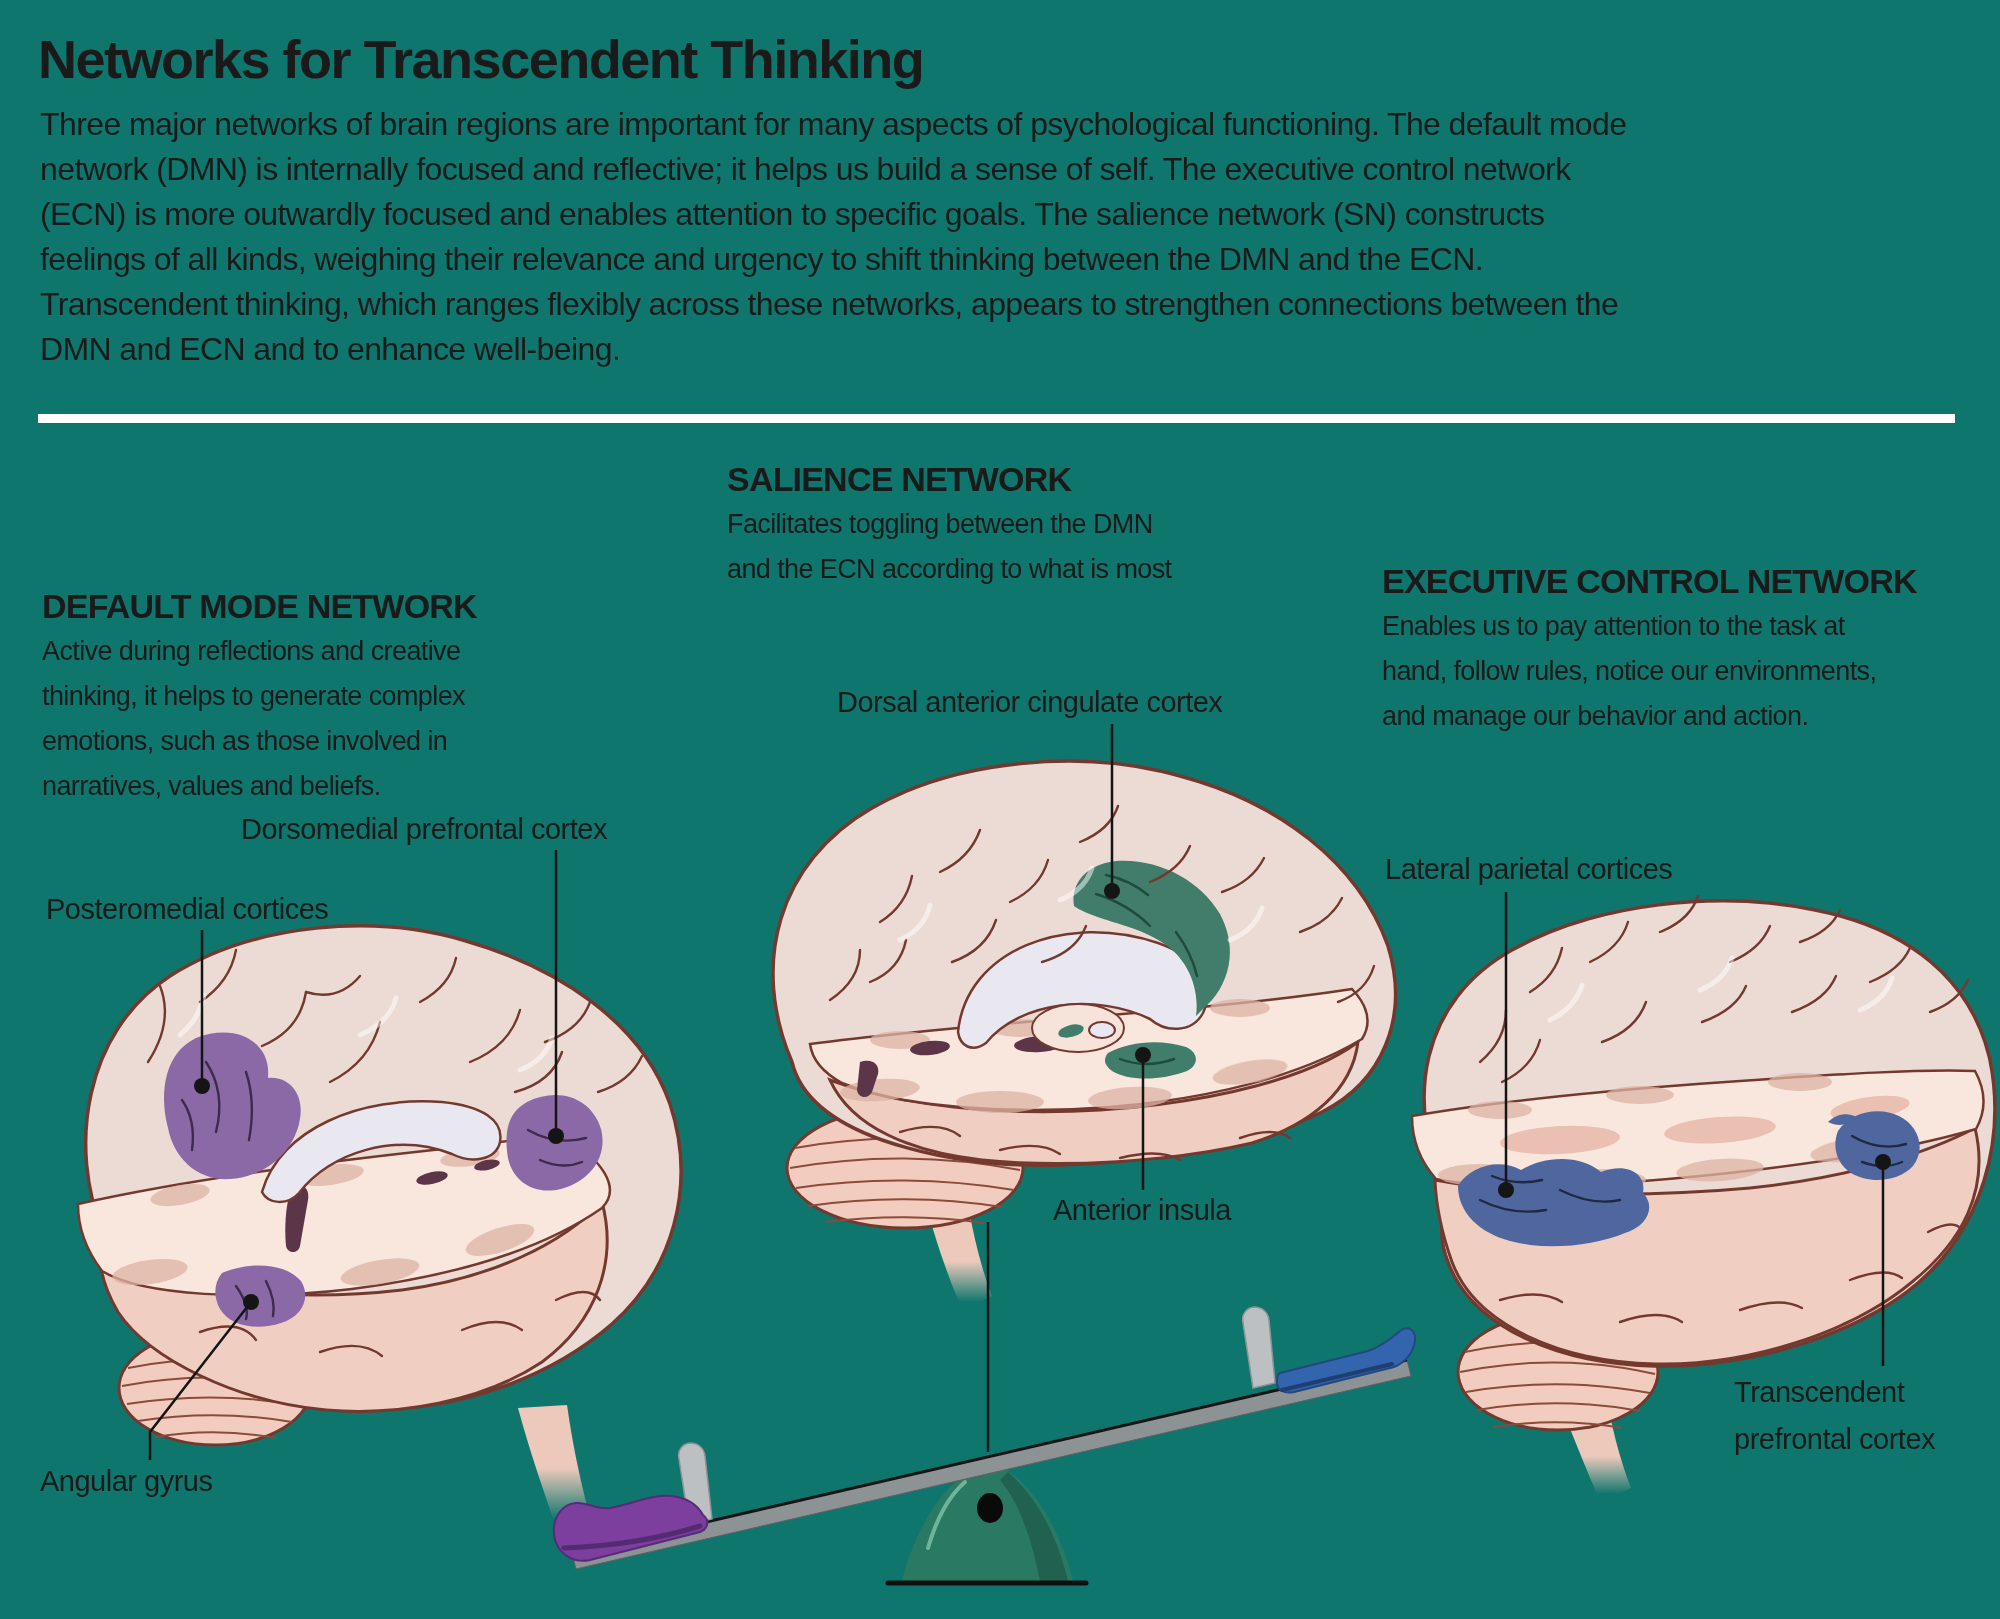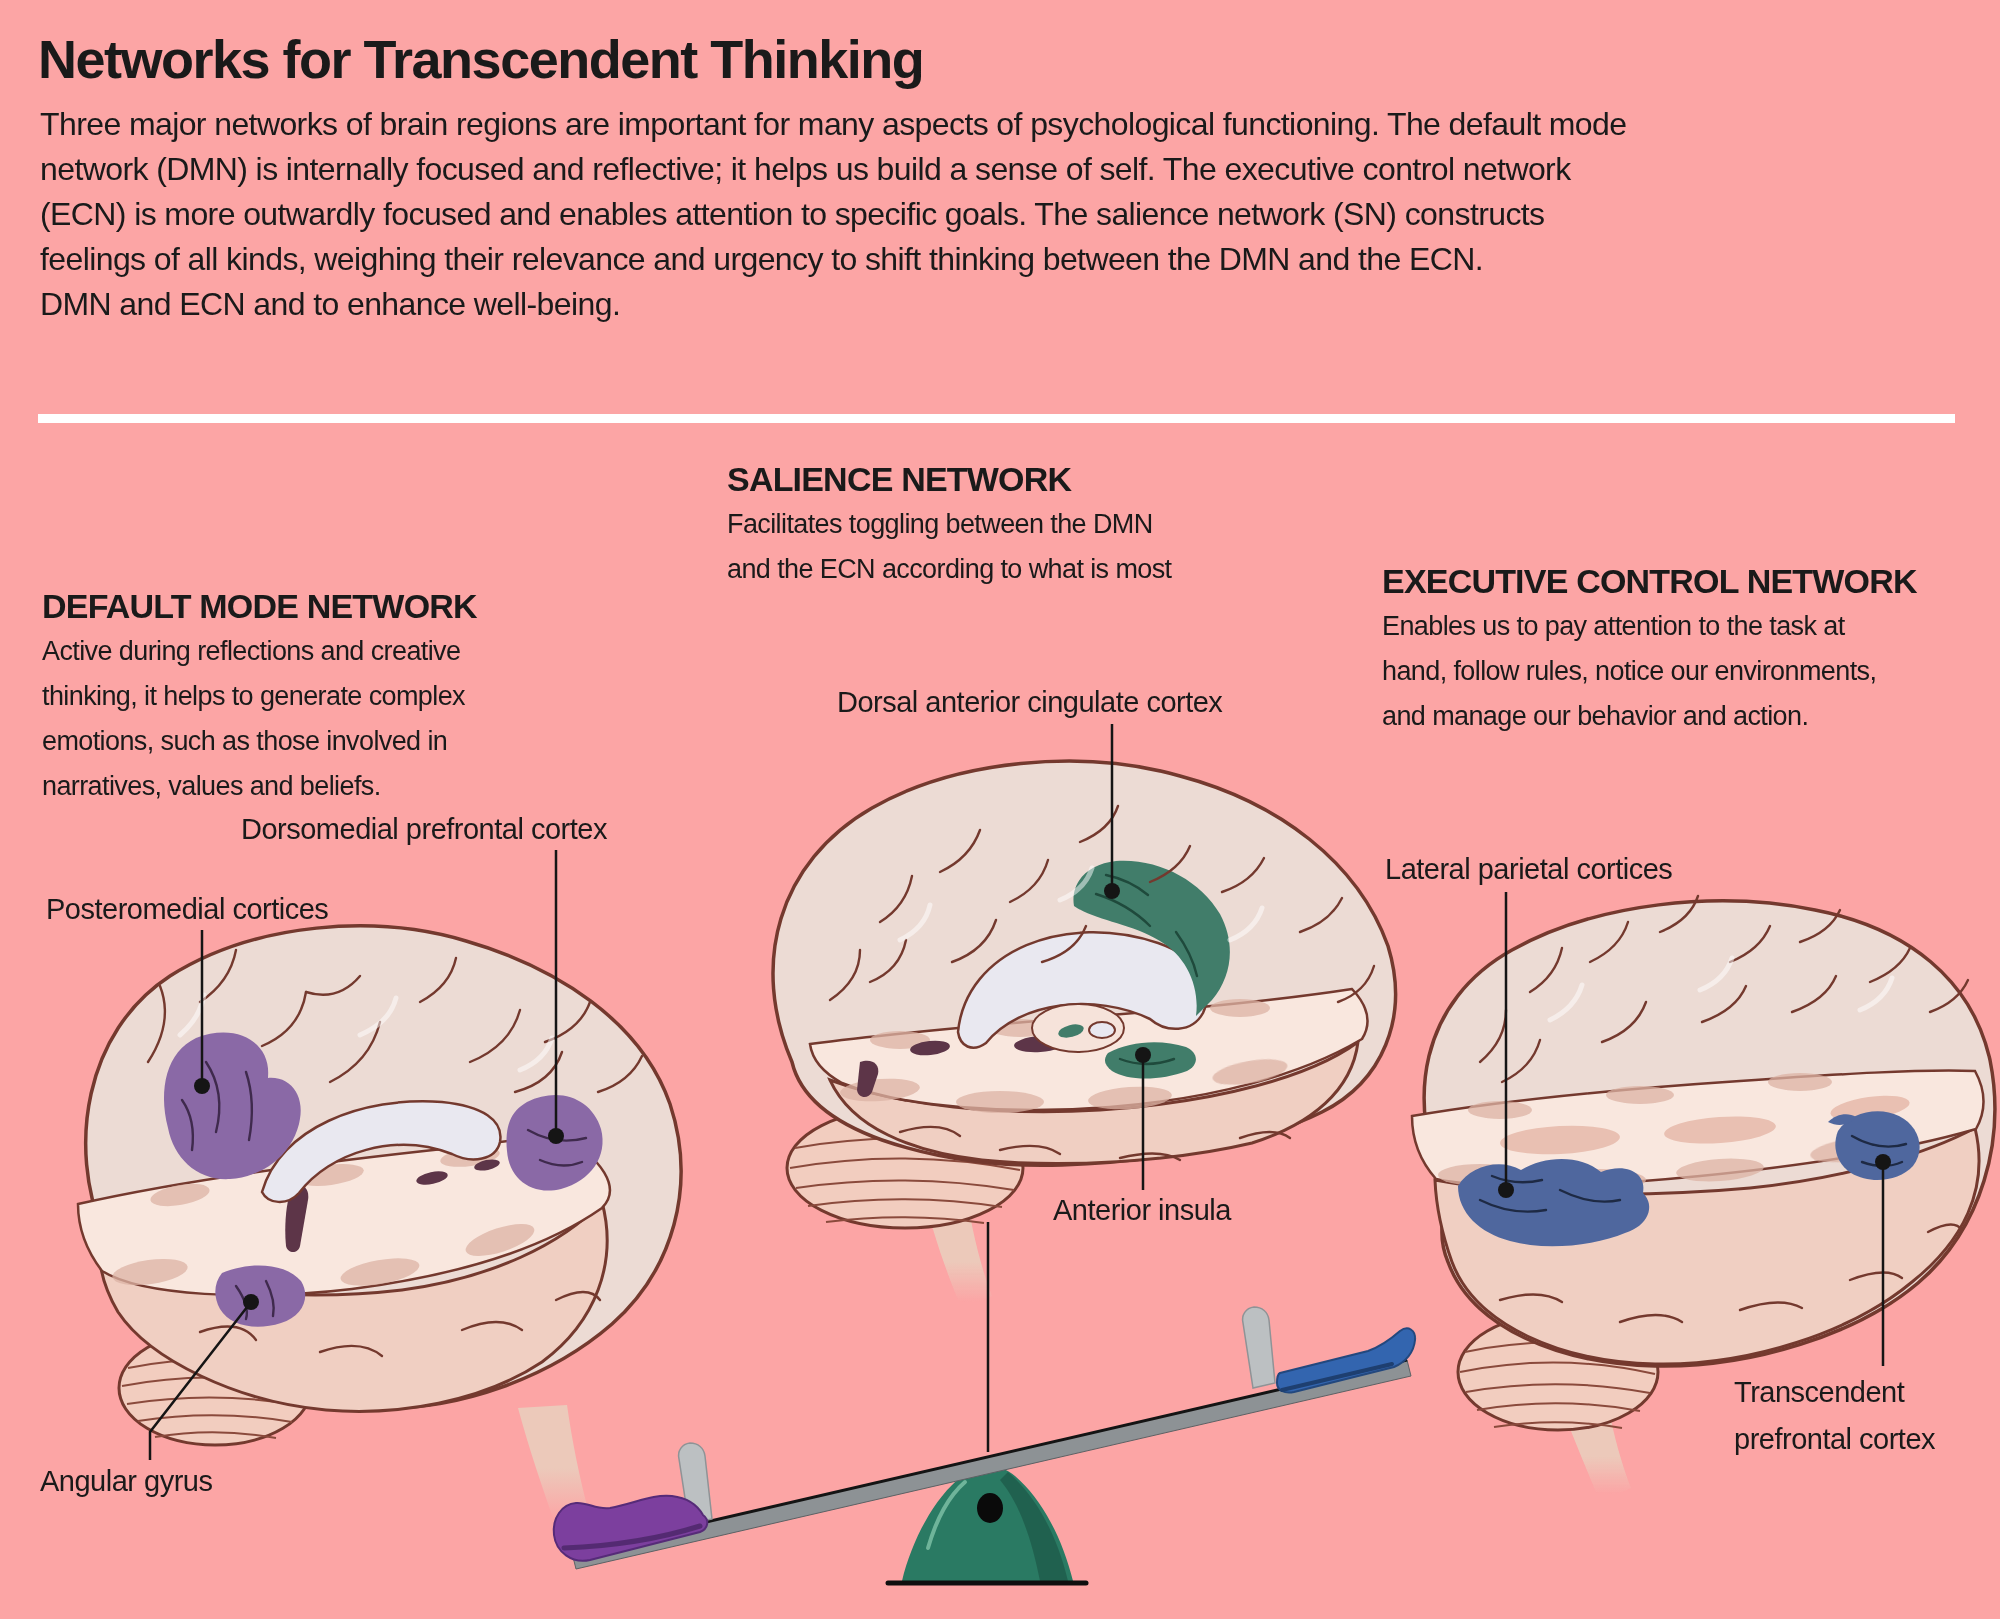--- a/index.html
+++ b/index.html
@@ -1,16 +1,16 @@
 <!DOCTYPE html>
 <html><head>
 <meta charset="utf-8">
 <style>
   html,body{margin:0;padding:0;background:#e8e9e9;}
-  .page{position:relative;width:2000px;height:1619px;background:#fca5a5;overflow:hidden;
+  .page{position:relative;width:2000px;height:1619px;background:#0f766e;overflow:hidden;
         font-family:"Liberation Sans",sans-serif;color:#1a1a1a;}
   .art{position:absolute;left:0;top:0;width:2000px;height:1619px;}
   .title{position:absolute;left:38px;top:28px;font-size:54px;font-weight:700;letter-spacing:-1.5px;white-space:nowrap;}
   .intro{position:absolute;left:40px;top:102px;font-size:32px;line-height:45px;letter-spacing:-0.6px;}
   .intro div{white-space:nowrap;}
   .rule{position:absolute;left:38px;top:414px;width:1917px;height:9px;background:#ffffff;}
   .section{position:absolute;font-size:27px;line-height:45px;letter-spacing:-0.6px;}
   .section .head{font-size:34px;font-weight:700;letter-spacing:-0.8px;white-space:nowrap;}
   .section div{white-space:nowrap;}
   .sec-dmn{left:42px;top:584px;}
@@ -302,20 +302,21 @@
     </g>
   </svg>
 
   <div class="title">Networks for Transcendent Thinking</div>
 
   <div class="intro">
     <div>Three major networks of brain regions are important for many aspects of psychological functioning. The default mode</div>
     <div>network (DMN) is internally focused and reflective; it helps us build a sense of self. The executive control network</div>
     <div>(ECN) is more outwardly focused and enables attention to specific goals. The salience network (SN) constructs</div>
     <div>feelings of all kinds, weighing their relevance and urgency to shift thinking between the DMN and the ECN.</div>
+    <div>Transcendent thinking, which ranges flexibly across these networks, appears to strengthen connections between the</div>
     <div>DMN and ECN and to enhance well-being.</div>
   </div>
 
   <div class="rule"></div>
 
   <div class="section sec-dmn">
     <div class="head">DEFAULT MODE NETWORK</div>
     <div>Active during reflections and creative</div>
     <div>thinking, it helps to generate complex</div>
     <div>emotions, such as those involved in</div>

